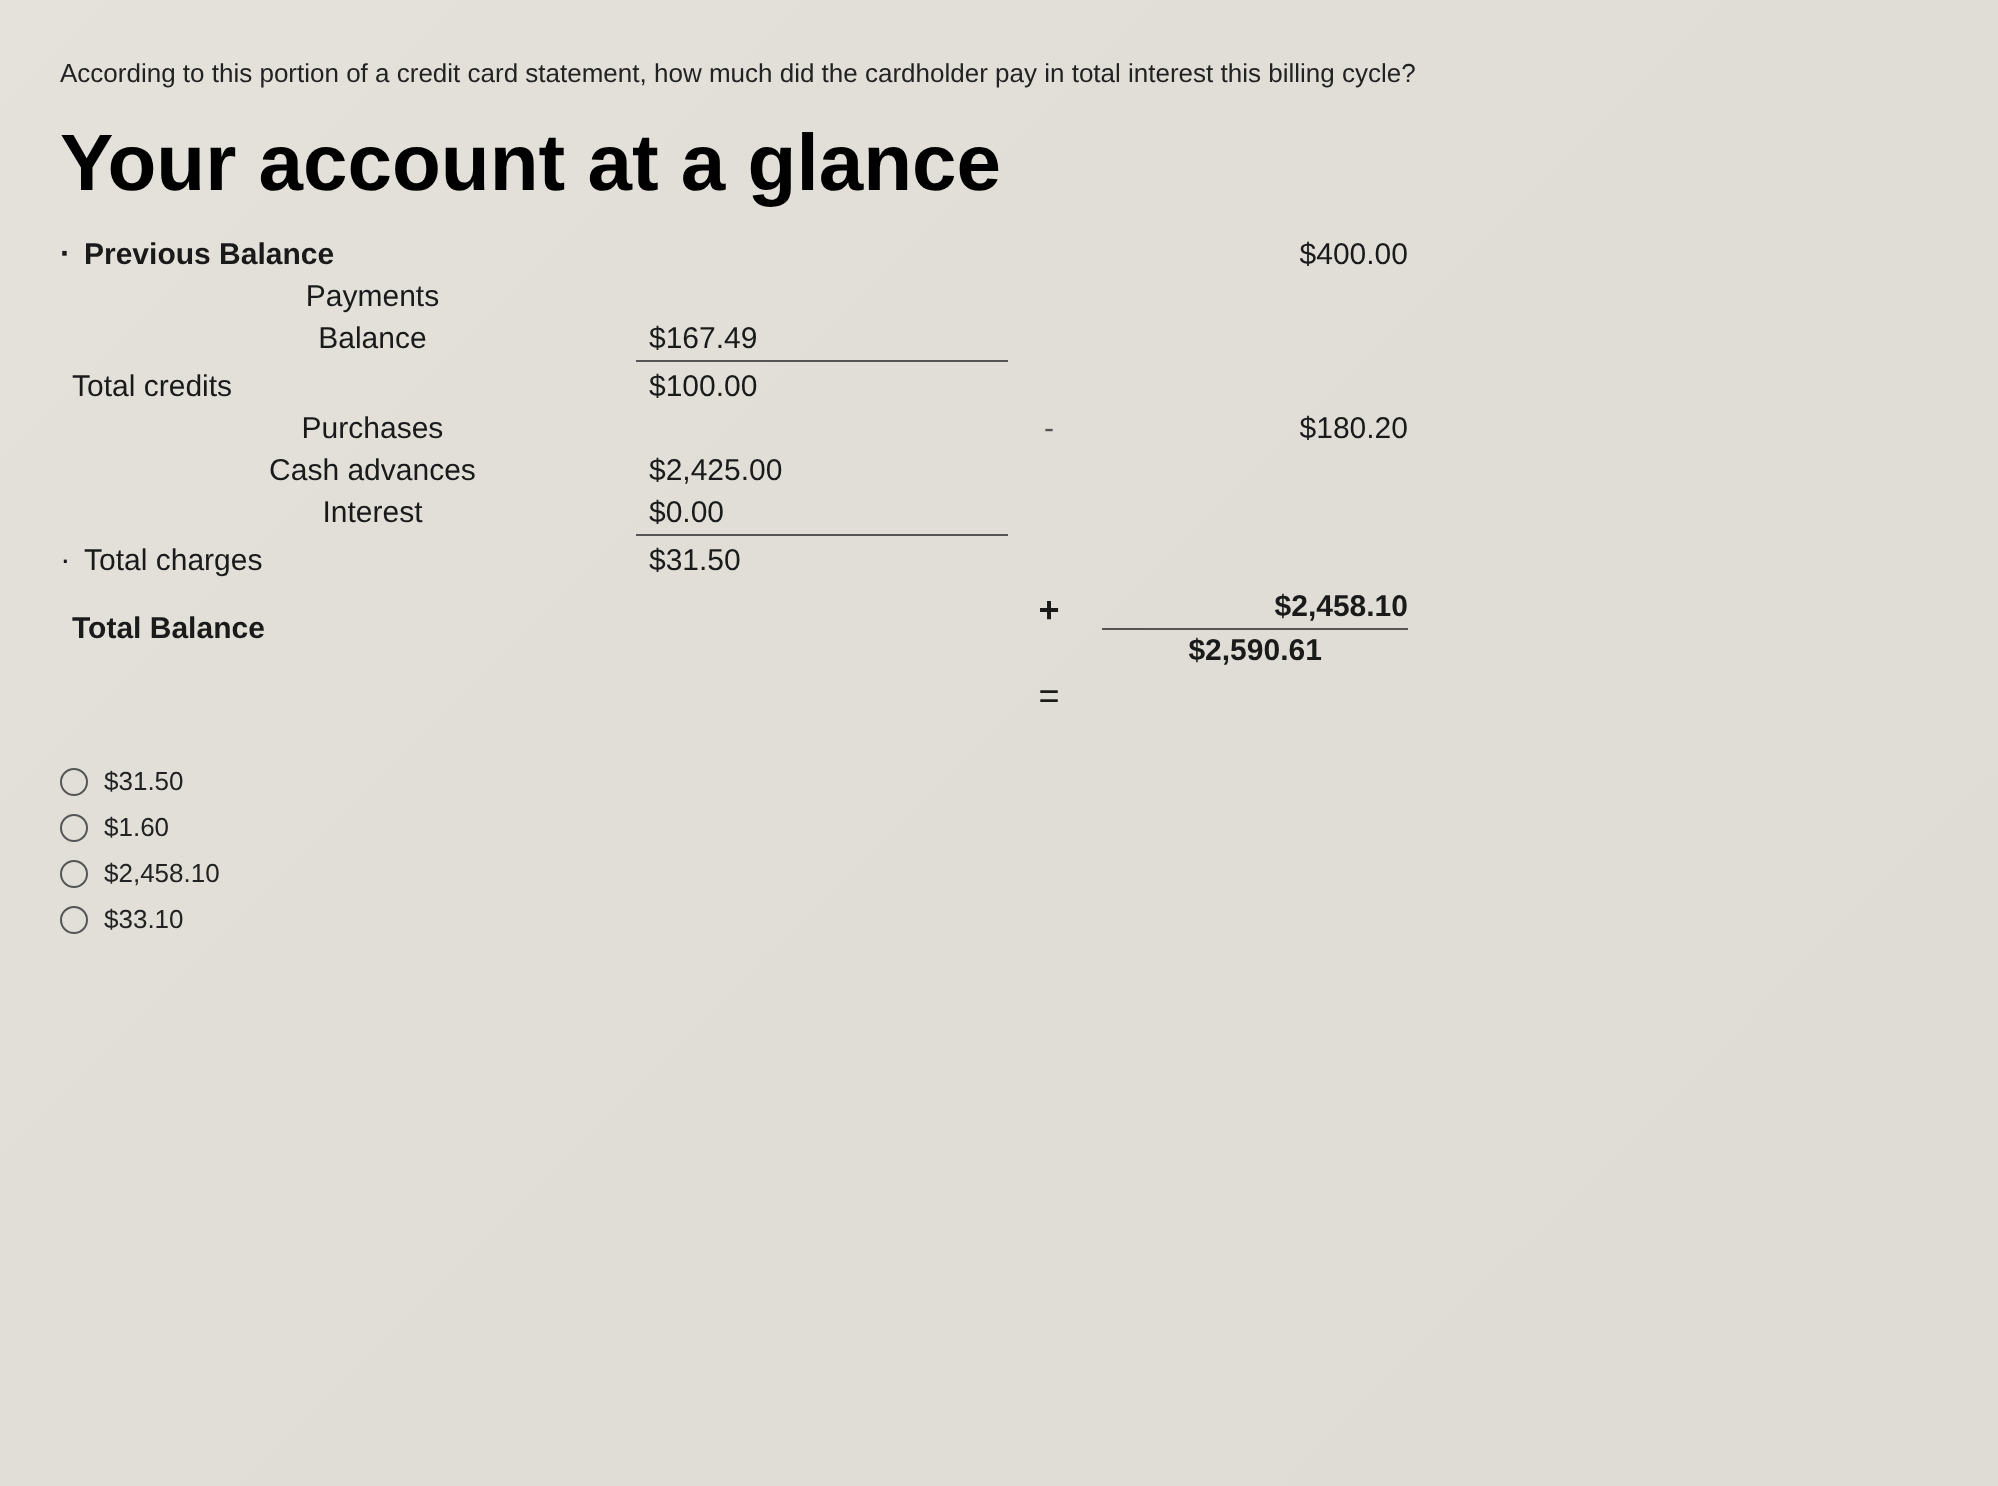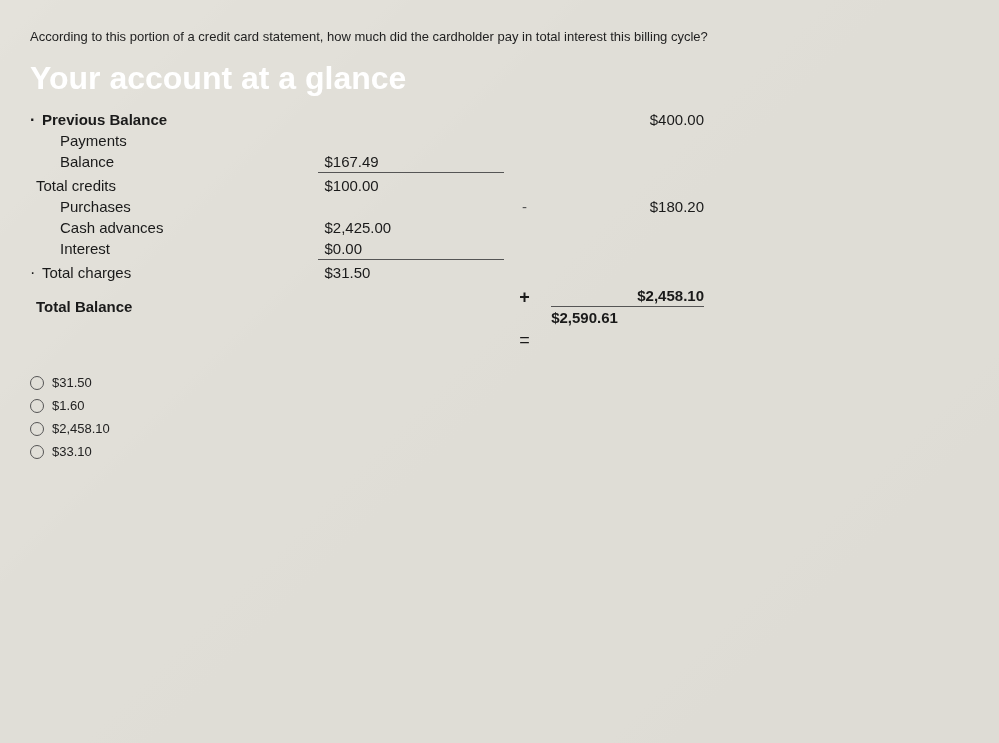--- a/index.html
+++ b/index.html
@@ -30,23 +30,23 @@
     }
 
     .question-text {
       font-size: 13px;
       color: #222;
       margin-bottom: 14px;
       line-height: 1.4;
     }
 
     .section-title {
-      font-size: 32px;
+      font-size: 40px;
       font-weight: bold;
-      color: #ffffff;
+      color: #000000;
       margin-bottom: 12px;
       font-family: Arial, sans-serif;
     }
 
     .statement-table {
       width: 100%;
       max-width: 680px;
       border-collapse: collapse;
     }
 
@@ -75,20 +75,21 @@
       padding-top: 0;
       padding-bottom: 2px;
     }
 
     .separator-row td.amount-col {
       border-top: 1px solid #555;
     }
 
     .indent-1 {
       padding-left: 30px !important;
+      text-align: center;
     }
 
     .total-balance-row td {
       font-weight: bold;
       font-size: 15px;
       padding-top: 4px;
     }
 
     .operator-col {
       width: 40px;
@@ -221,21 +222,21 @@
         <td class="total-col"></td>
       </tr>
 
       <tr class="total-balance-row">
         <td class="label-col"><strong>Total Balance</strong></td>
         <td class="amount-col"></td>
         <td class="operator-col" style="text-align:center; font-size:18px; vertical-align:top; padding-top:4px;">+</td>
         <td class="total-col">
           <div style="text-align:right;">$2,458.10</div>
           <div style="border-top:1px solid #555; margin: 2px 0;"></div>
-          <div style="text-align:left;">$2,590.61</div>
+          <div style="text-align:center;">$2,590.61</div>
         </td>
       </tr>
 
       <tr>
         <td class="label-col"></td>
         <td class="amount-col"></td>
         <td class="operator-col" style="text-align:center; font-size:18px; vertical-align:top;">=</td>
         <td class="total-col"></td>
       </tr>
     </tbody>

